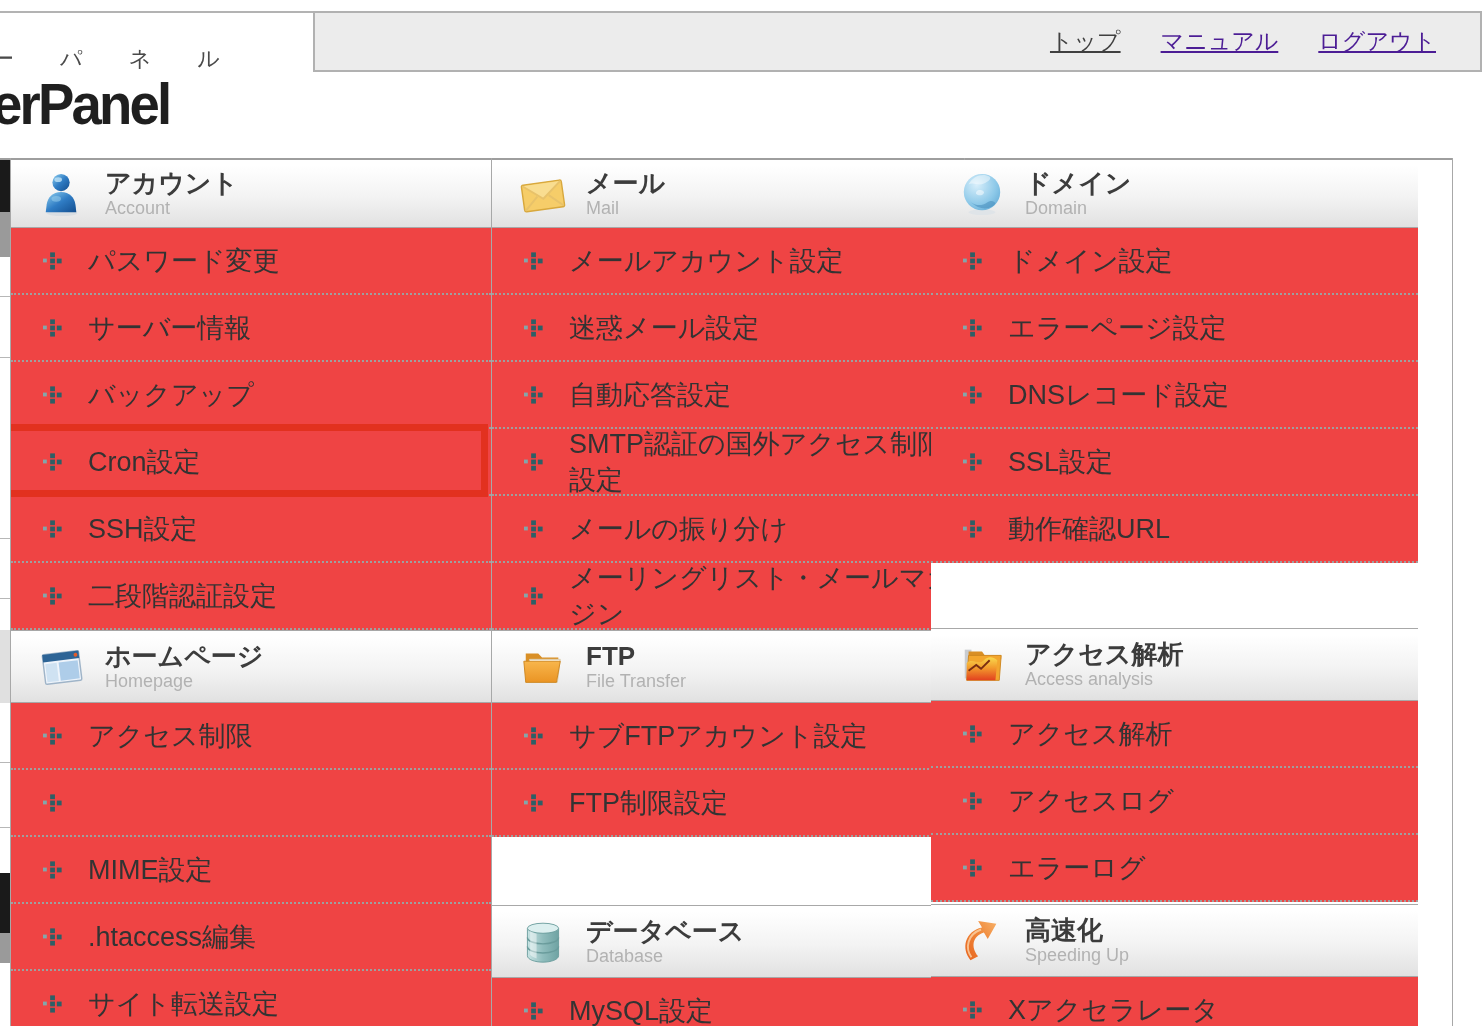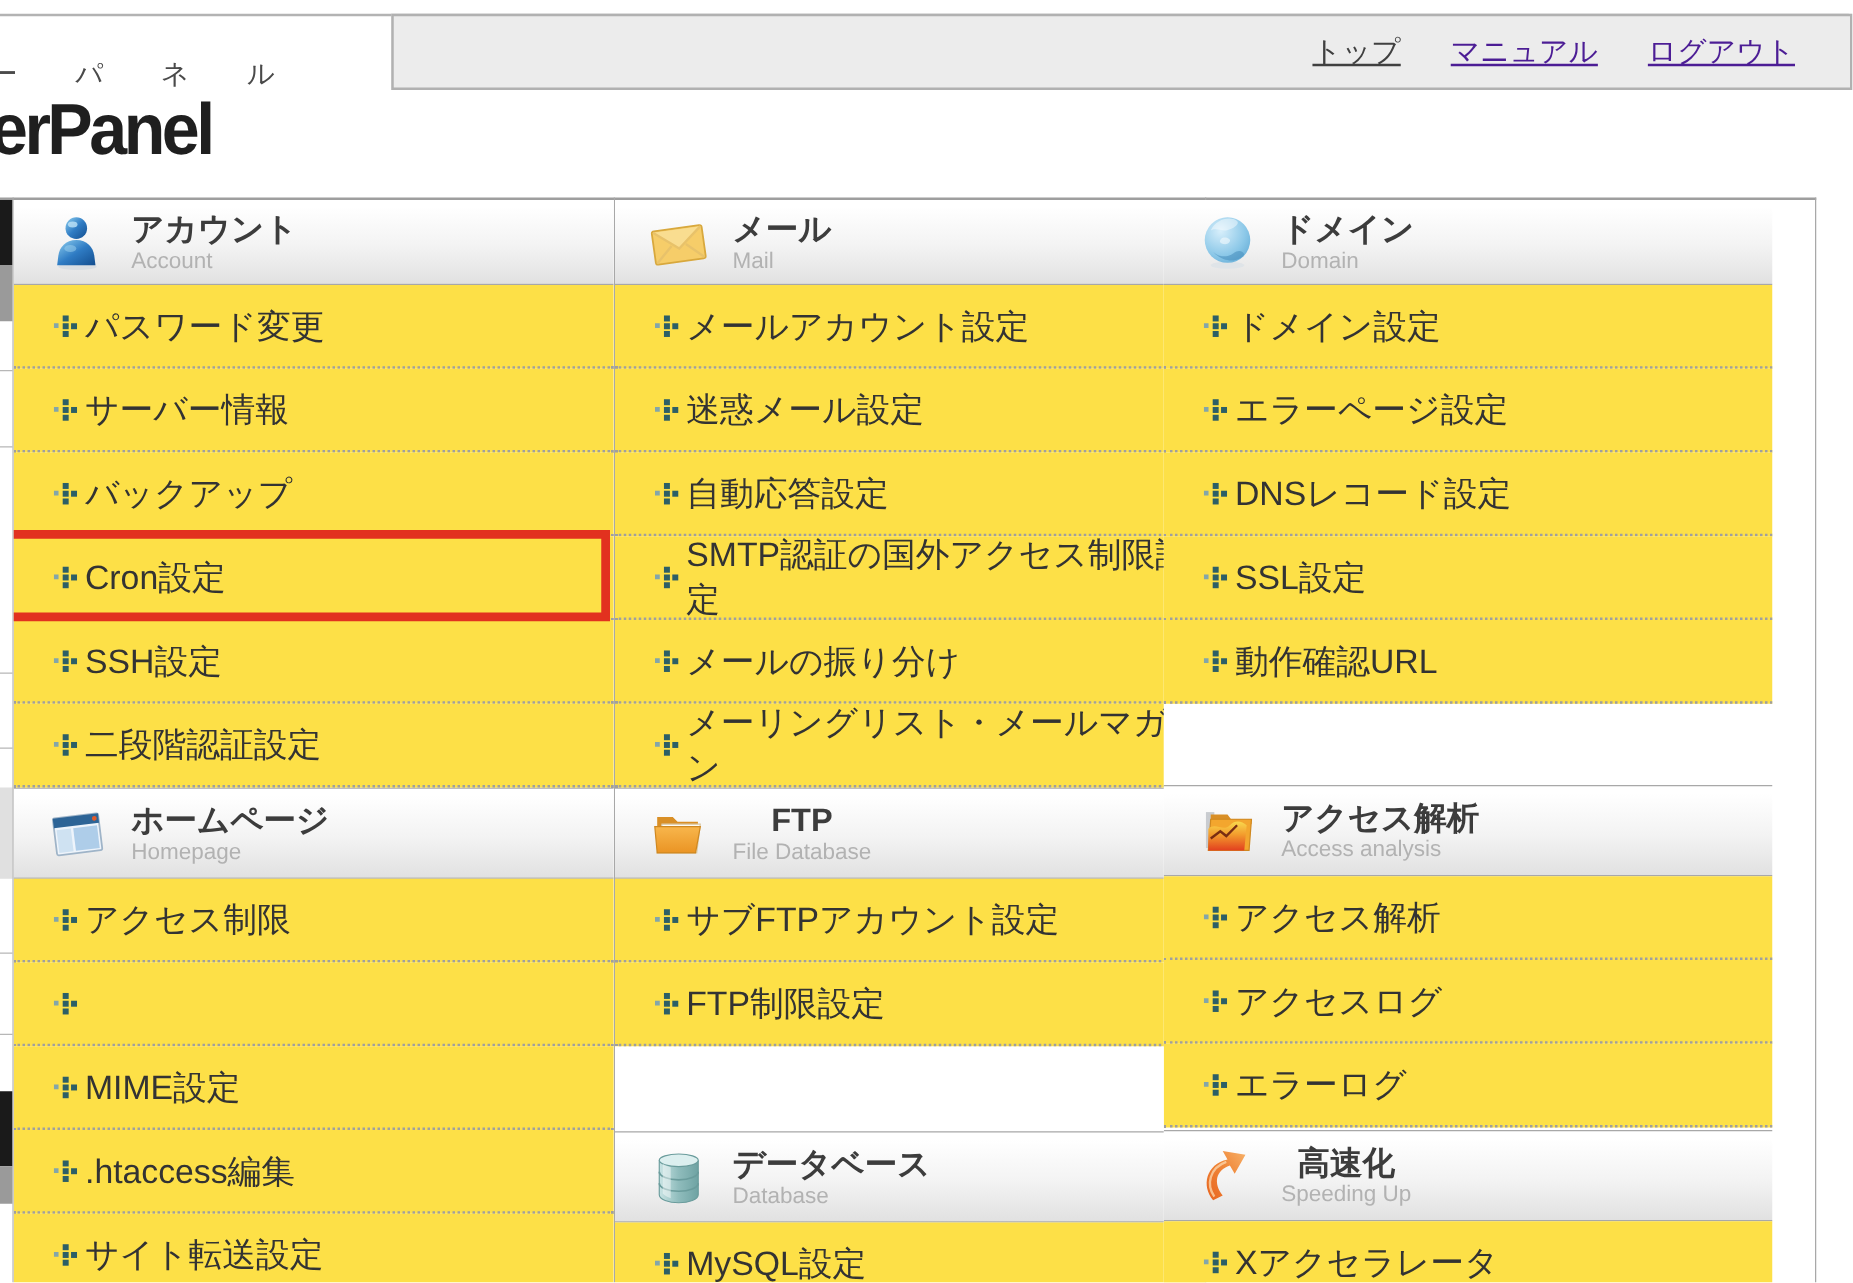--- a/index.html
+++ b/index.html
@@ -37,27 +37,27 @@
   .col{position:absolute;top:160px;height:866px;overflow:hidden;background:#ffffff;}
   .sec-header{
     height:73px;box-sizing:border-box;
     border-top:1px solid #a8a8a8;border-bottom:1px solid #a8a8a8;
     background:linear-gradient(#ffffff 8%,#f3f3f3 55%,#e1e1e1 100%);
     display:flex;align-items:center;padding-left:26px;
   }
   .section:first-child .sec-header{height:68px;border-top:none;}
   .sec-icon{width:50px;height:50px;display:flex;align-items:center;justify-content:center;margin-right:18px;flex:0 0 auto;}
   .sec-titles{display:flex;flex-direction:column;line-height:1.12;}
-  .sec-title-jp{font-size:26px;font-weight:bold;color:#3c3c3c;text-align:center;}
+  .sec-title-jp{font-size:26px;font-weight:bold;color:#3c3c3c;}
   .sec-title-en{font-size:18px;color:#b2b2b2;}
   .row{
     position:relative;height:67px;box-sizing:border-box;
-    display:flex;align-items:center;gap:4px;padding-left:32px;
+    display:flex;align-items:center;gap:24px;padding-left:32px;
     border-bottom:2px dotted #9f9f9f;
-    background:#fde047;cursor:pointer;
+    background:#ef4444;cursor:pointer;
   }
   .row .lbl{font-size:27px;color:#333333;}
   .bullet{display:flex;align-items:center;flex:0 0 auto;}
   .spacer{background:#ffffff;}
   .highlight{
     position:absolute;left:-18px;right:3px;top:-5px;bottom:-3px;
     border:7px solid #e2311f;z-index:6;pointer-events:none;
   }
 </style>
 </head>
@@ -375,21 +375,21 @@
                   <stop offset="1" stop-color="#ea9424"></stop>
                 </linearGradient>
               </defs>
       <path d="M6 10 h13 l4 4 h17 v6 H6 z" fill="#d98f26"></path>
       <path d="M10 16 h32 l-3 24 H6 z" fill="#fdfbf4" stroke="#d9c9a8"></path>
       <path d="M4 18 h38 l-4 22 H6 z" fill="url(#gF)" stroke="#cf8820"></path>
       </svg>
           </span>
           <span class="sec-titles">
             <span class="sec-title-jp">FTP</span>
-            <span class="sec-title-en">File Database</span>
+            <span class="sec-title-en">File Transfer</span>
           </span>
         </div>
         <div class="row">
           <span class="bullet">
             <svg width="21" height="21" viewBox="0 0 22 22">
     <rect x="0" y="9" width="4" height="4" fill="#83a6aa"></rect>
     <rect x="7.5" y="2.5" width="5" height="5" fill="#2d5f66"></rect>
     <rect x="7.5" y="9" width="5" height="5" fill="#2d5f66"></rect>
     <rect x="7.5" y="15.5" width="5" height="5" fill="#2d5f66"></rect>
     <rect x="14.5" y="9" width="5" height="5" fill="#2d5f66"></rect>

